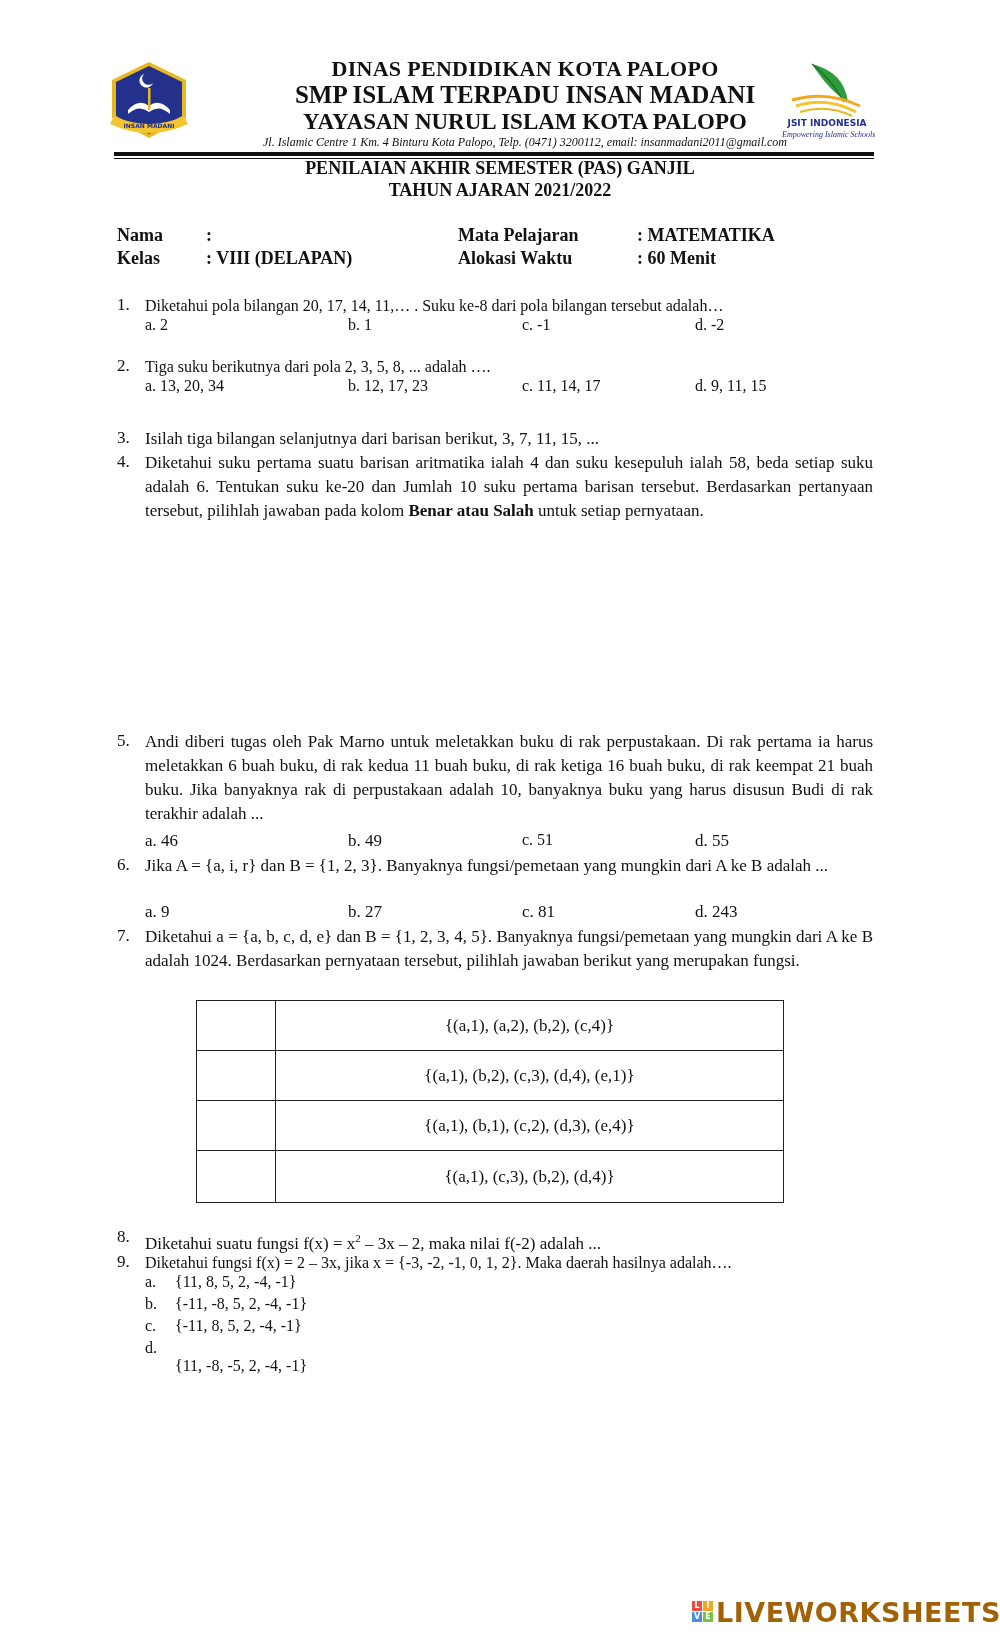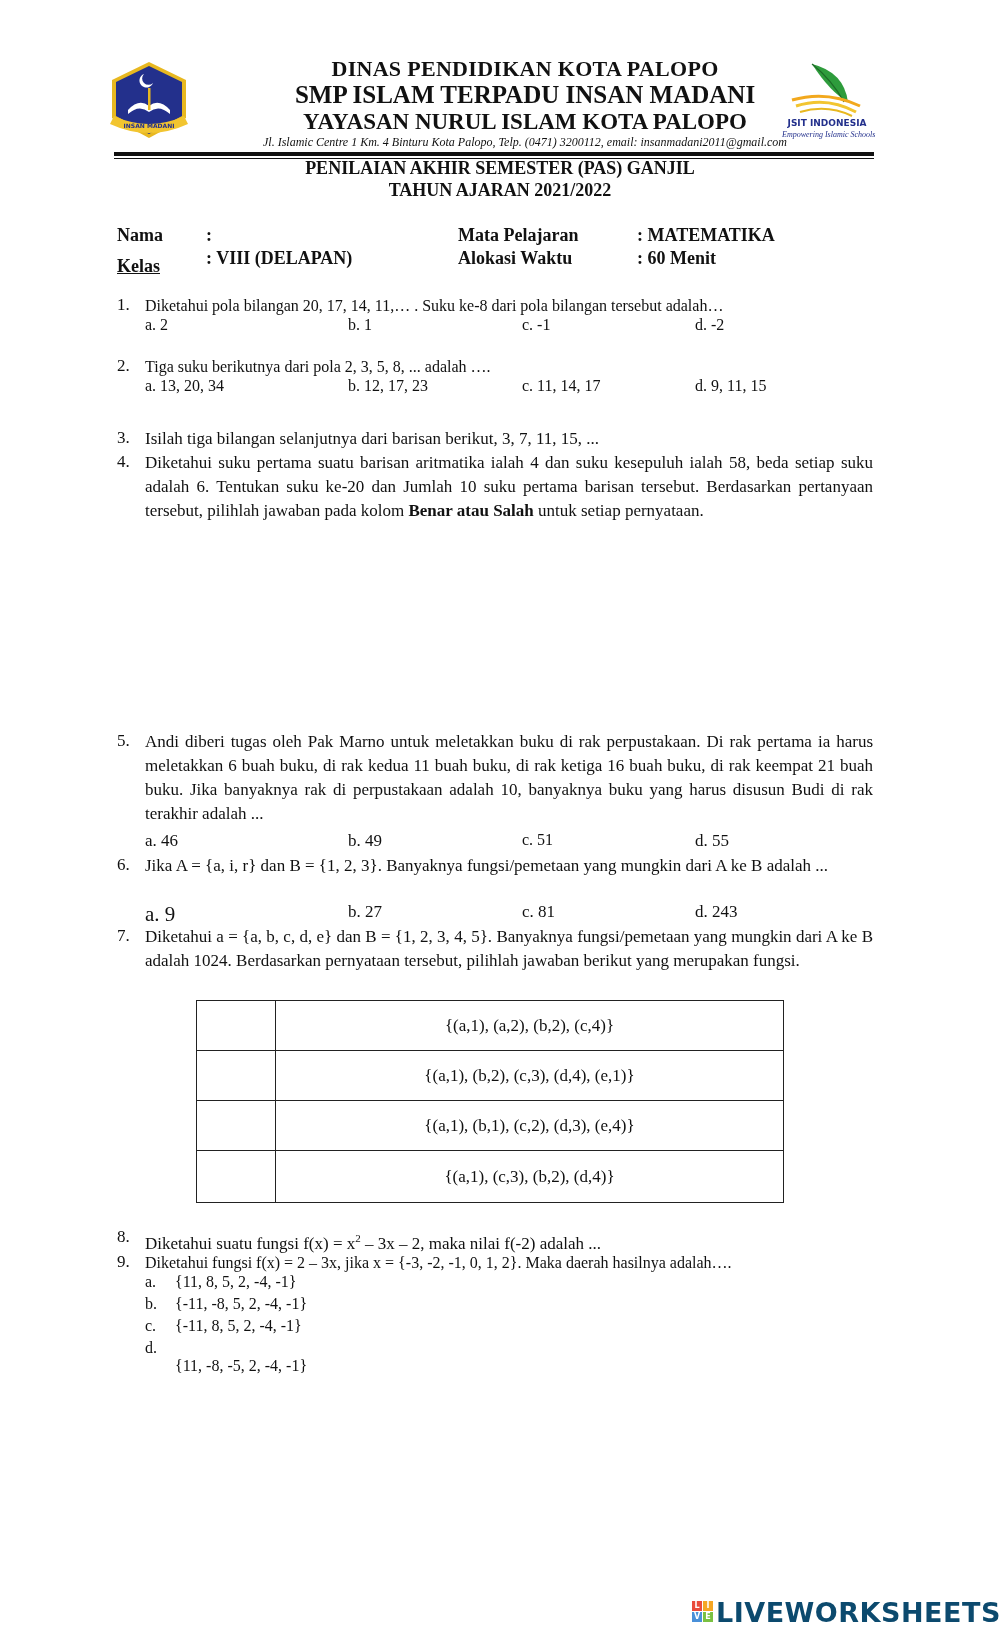--- a/index.html
+++ b/index.html
@@ -14,21 +14,21 @@
   .rule-thick { position:absolute; left:114px; width:760px; height:4px; background:#111; }
   .rule-thin { position:absolute; left:114px; width:760px; height:1px; background:#111; }
   .title { position:absolute; left:0; right:0; text-align:center; font-weight:bold; font-size:18px; white-space:nowrap; }
   .meta { position:absolute; font-weight:bold; font-size:18px; white-space:nowrap; }
   .qnum { position:absolute; left:117px; font-size:17px; }
   .qtext { position:absolute; left:145px; width:728px; font-size:17px; line-height:24px; text-align:justify; }
   .qtext.small { font-size:16px; }
   .opt { position:absolute; font-size:16px; white-space:nowrap; }
   table { border-collapse:collapse; position:absolute; font-size:17px; }
   td, th { border:1.2px solid #222; text-align:center; font-weight:normal; padding:0; }
-  .lw { position:absolute; left:692px; top:1597px; font-family:"DejaVu Sans", sans-serif; font-weight:bold; font-size:27px; color:#0c4a6e; letter-spacing:0.5px; white-space:nowrap; }
+  .lw { position:absolute; left:692px; top:1597px; font-family:"DejaVu Sans", sans-serif; font-weight:bold; font-size:27px; color:#a16207; letter-spacing:0.5px; white-space:nowrap; }
   .lw-icon { position:absolute; left:692px; top:1601px; width:22px; height:22px; }
   .lw-icon span { position:absolute; width:10px; height:10px; font-size:8px; color:#fff; font-family:"DejaVu Sans", sans-serif; text-align:center; line-height:10px; font-weight:bold; }
 </style>
 </head>
 <body>
 
 <div class="abs" style="left:106px;top:60px;width:86px;height:82px;">
   <svg width="86" height="82" viewBox="0 0 86 82">
     <polygon points="43,2 80,20 80,58 43,78 6,58 6,20" fill="#e8b820"></polygon>
     <polygon points="43,6 76,22 76,56 43,74 10,56 10,22" fill="#23308c"></polygon>
@@ -58,21 +58,21 @@
 </div>
 
 <div class="rule-thick" style="top:152px;"></div>
 <div class="rule-thin" style="top:158px;"></div>
 
 <div class="title" style="top:158px;">PENILAIAN AKHIR SEMESTER (PAS) GANJIL</div>
 <div class="title" style="top:180px;">TAHUN AJARAN 2021/2022</div>
 
 <div class="meta" style="left:117px;top:225px;">Nama</div>
 <div class="meta" style="left:206px;top:225px;">:</div>
-<div class="meta" style="left:117px;top:256px;text-decoration:underline;">Kelas</div>
+<div class="meta" style="left:117px;top:248px;">Kelas</div>
 <div class="meta" style="left:206px;top:248px;">: VIII (DELAPAN)</div>
 <div class="meta" style="left:458px;top:225px;">Mata Pelajaran</div>
 <div class="meta" style="left:637px;top:225px;">: MATEMATIKA</div>
 <div class="meta" style="left:458px;top:248px;">Alokasi Waktu</div>
 <div class="meta" style="left:637px;top:248px;">: 60 Menit</div>
 
 <div>
   <div class="qnum" style="top:295px;">1.</div>
   <div class="qtext small" style="top:294px;white-space:nowrap;">Diketahui pola bilangan 20, 17, 14, 11,… . Suku ke-8 dari pola bilangan tersebut adalah…</div>
   <div class="opt" style="left:145px;top:316px;">a.   2</div>
@@ -110,21 +110,21 @@
   <div class="qtext" style="top:730px;">Andi diberi tugas oleh Pak Marno untuk meletakkan buku di rak perpustakaan. Di rak pertama ia harus meletakkan 6 buah buku, di rak kedua 11 buah buku, di rak ketiga 16 buah buku, di rak keempat 21 buah buku. Jika banyaknya rak di perpustakaan adalah 10, banyaknya buku yang harus disusun Budi di rak terakhir adalah ...</div>
   <div class="opt" style="left:145px;top:831px;font-size:17px;">a.   46</div>
   <div class="opt" style="left:348px;top:831px;font-size:17px;">b. 49</div>
   <div class="opt" style="left:522px;top:831px;font-size:16px;">c. 51</div>
   <div class="opt" style="left:695px;top:831px;font-size:17px;">d. 55</div>
 </div>
 
 <div>
   <div class="qnum" style="top:855px;">6.</div>
   <div class="qtext" style="top:854px;">Jika A = {a, i, r} dan B = {1, 2, 3}. Banyaknya fungsi/pemetaan yang mungkin dari A ke B adalah ...</div>
-  <div class="opt" style="left:145px;top:902px;font-size:21px;">a.   9</div>
+  <div class="opt" style="left:145px;top:902px;font-size:17px;">a.   9</div>
   <div class="opt" style="left:348px;top:902px;font-size:17px;">b. 27</div>
   <div class="opt" style="left:522px;top:902px;font-size:17px;">c. 81</div>
   <div class="opt" style="left:695px;top:902px;font-size:17px;">d. 243</div>
 </div>
 
 <div>
   <div class="qnum" style="top:926px;">7.</div>
   <div class="qtext" style="top:925px;">Diketahui a = {a, b, c, d, e} dan B = {1, 2, 3, 4, 5}. Banyaknya fungsi/pemetaan yang mungkin dari A ke B adalah 1024. Berdasarkan pernyataan tersebut, pilihlah jawaban berikut yang merupakan fungsi.</div>
 
   <table style="left:196px;top:1000px;width:588px;">

